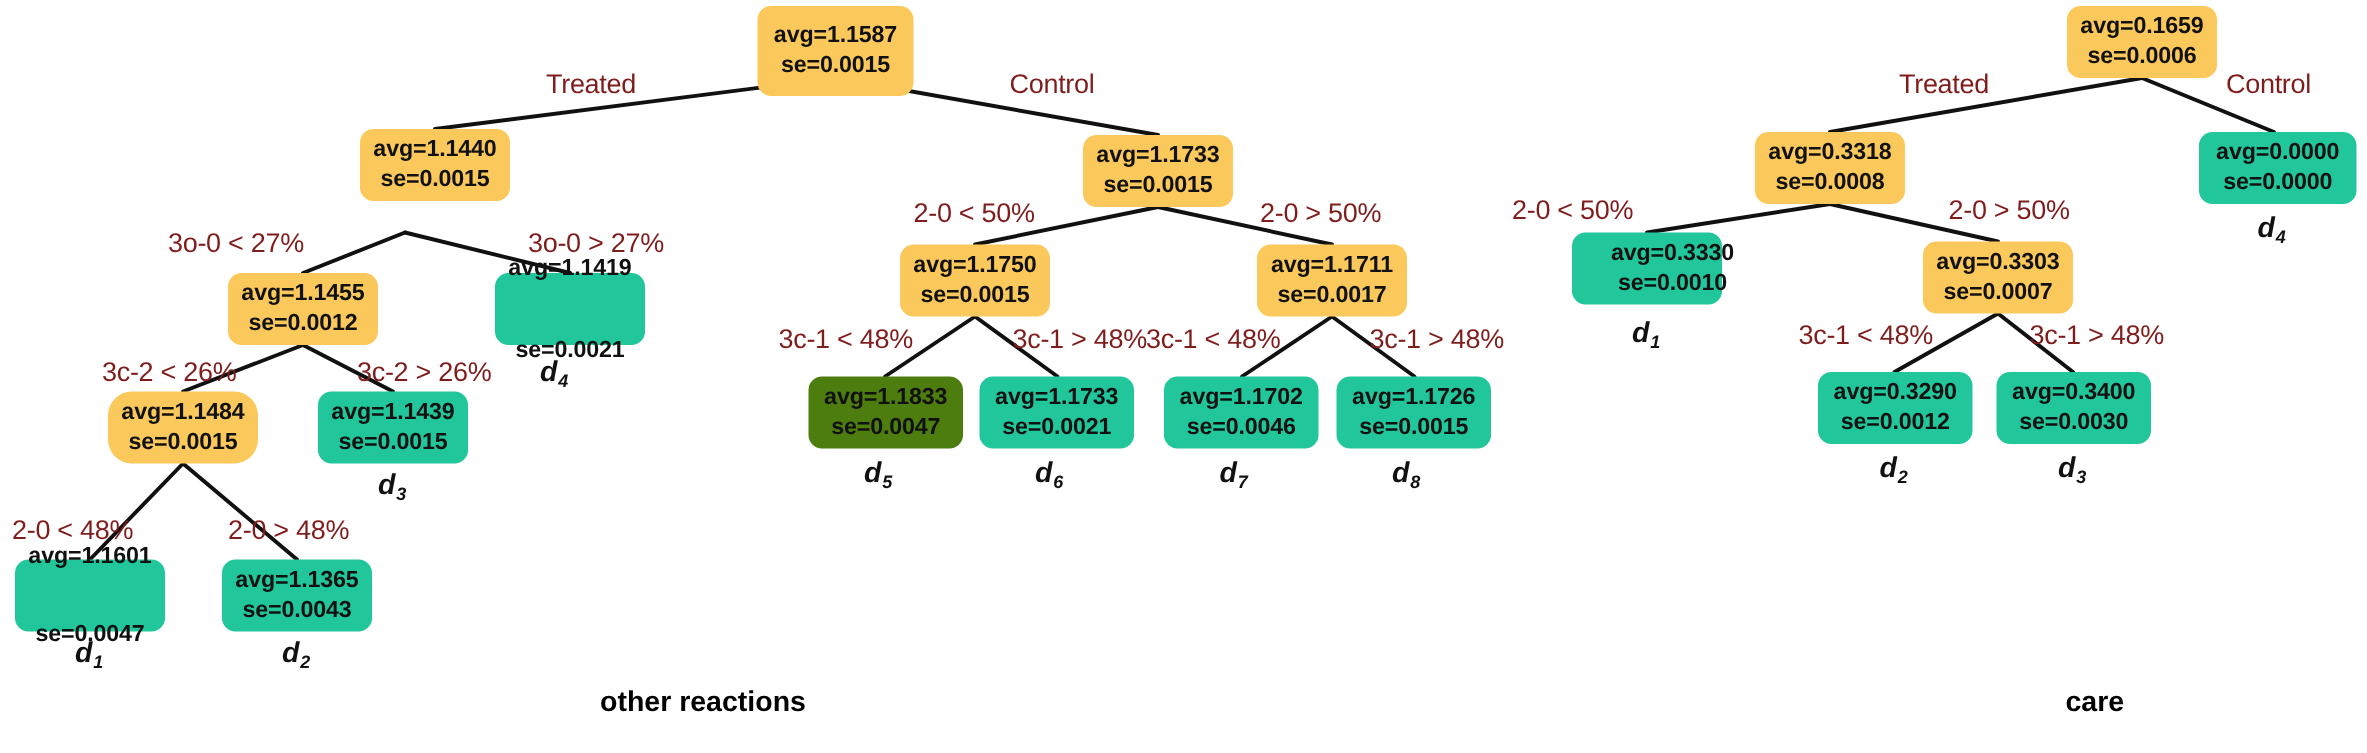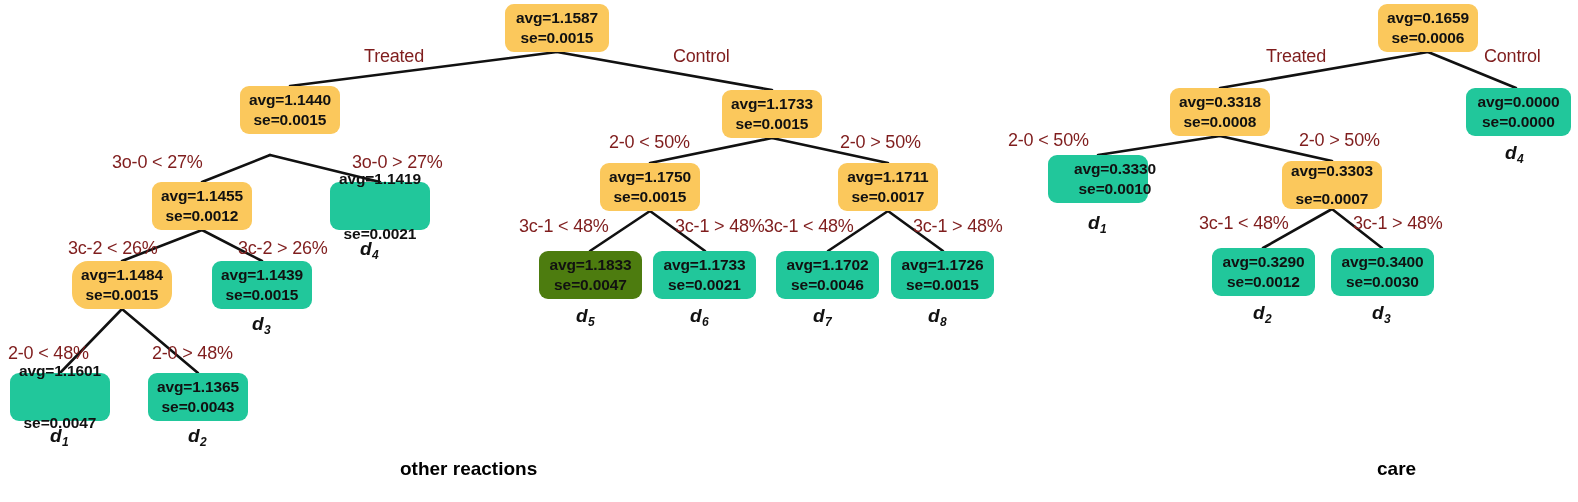--- a/index.html
+++ b/index.html
@@ -97,21 +97,21 @@
       <line x1="122" y1="309" x2="60" y2="373" stroke="#111111" stroke-width="2.6" stroke-linecap="round"></line>
       <line x1="122" y1="309" x2="198" y2="373" stroke="#111111" stroke-width="2.6" stroke-linecap="round"></line>
       <line x1="1428" y1="52" x2="1220" y2="88" stroke="#111111" stroke-width="2.6" stroke-linecap="round"></line>
       <line x1="1428" y1="52" x2="1516" y2="88" stroke="#111111" stroke-width="2.6" stroke-linecap="round"></line>
       <line x1="1220" y1="136" x2="1098" y2="155" stroke="#111111" stroke-width="2.6" stroke-linecap="round"></line>
       <line x1="1220" y1="136" x2="1332" y2="161" stroke="#111111" stroke-width="2.6" stroke-linecap="round"></line>
       <line x1="1332" y1="209" x2="1263" y2="248" stroke="#111111" stroke-width="2.6" stroke-linecap="round"></line>
       <line x1="1332" y1="209" x2="1382" y2="248" stroke="#111111" stroke-width="2.6" stroke-linecap="round"></line>
     </svg>
   <div id="nodes-layer">
-      <div class="node internal" style="left: 505px; top: 4px; width: 104px; height: 48px; background: rgb(251, 200, 92);">
+      <div class="node internal" style="left: 505px; top: 4px; width: 104px; height: 60px; background: rgb(251, 200, 92);">
         <span class="ln">avg=1.1587</span>
         <span class="ln">se=0.0015</span>
       </div>
       <div class="node internal" style="left: 240px; top: 86px; width: 100px; height: 48px; background: rgb(251, 200, 92);">
         <span class="ln">avg=1.1440</span>
         <span class="ln">se=0.0015</span>
       </div>
       <div class="node internal" style="left: 722px; top: 90px; width: 100px; height: 48px; background: rgb(251, 200, 92);">
         <span class="ln">avg=1.1733</span>
         <span class="ln">se=0.0015</span>
@@ -173,21 +173,21 @@
         <span class="ln">se=0.0008</span>
       </div>
       <div class="node leaf" style="left: 1466px; top: 88px; width: 105px; height: 48px; background: rgb(33, 199, 155);">
         <span class="ln">avg=0.0000</span>
         <span class="ln">se=0.0000</span>
       </div>
       <div class="node leaf" style="left: 1048px; top: 155px; width: 100px; height: 48px; background: rgb(33, 199, 155); padding-left: 34px;">
         <span class="ln">avg=0.3330</span>
         <span class="ln">se=0.0010</span>
       </div>
-      <div class="node internal" style="left: 1282px; top: 161px; width: 100px; height: 48px; background: rgb(251, 200, 92); justify-content: space-between;">
+      <div class="node internal" style="left: 1282px; top: 161px; width: 100px; height: 48px; background: rgb(251, 200, 92);">
         <span class="ln">avg=0.3303</span>
         <span class="ln">se=0.0007</span>
       </div>
       <div class="node leaf" style="left: 1212px; top: 248px; width: 103px; height: 48px; background: rgb(33, 199, 155);">
         <span class="ln">avg=0.3290</span>
         <span class="ln">se=0.0012</span>
       </div>
       <div class="node leaf" style="left: 1331px; top: 248px; width: 103px; height: 48px; background: rgb(33, 199, 155);">
         <span class="ln">avg=0.3400</span>
         <span class="ln">se=0.0030</span>

